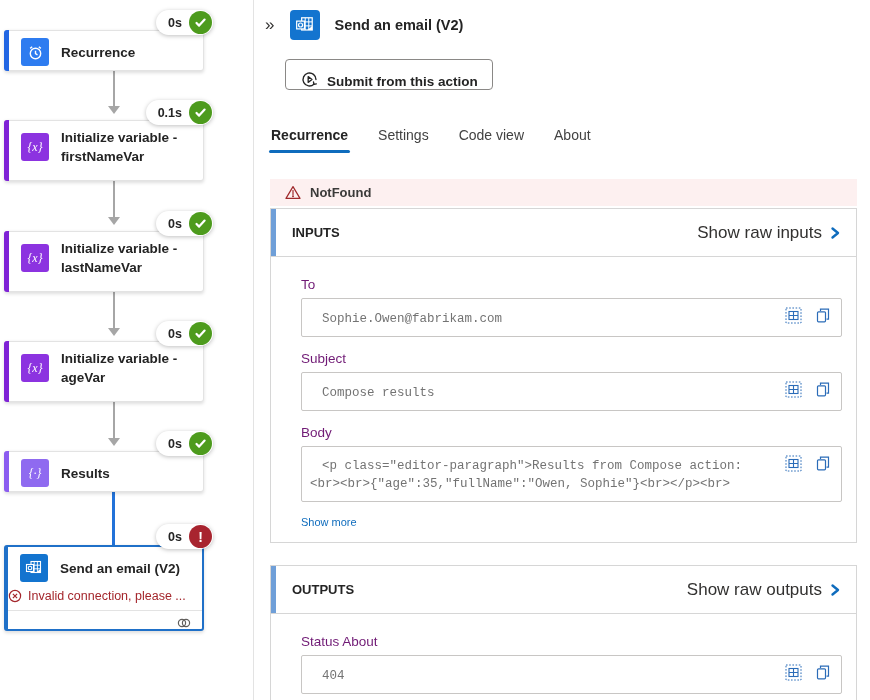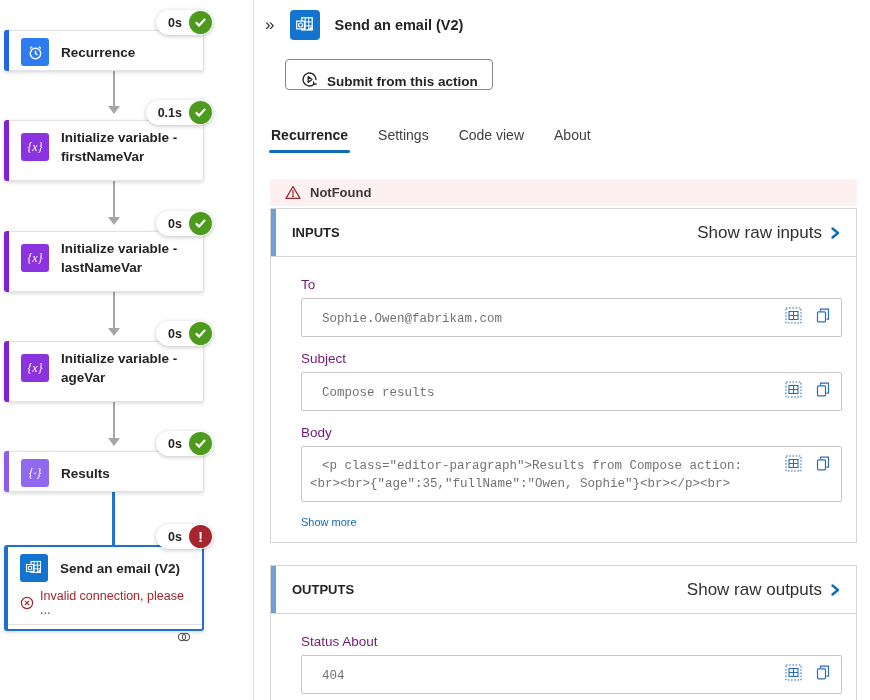--- a/index.html
+++ b/index.html
@@ -27,21 +27,21 @@
   .glyph-braces { font-size:12px; font-weight:400; font-style:italic;
                   font-family:"Liberation Serif", serif; }
 
   .n1 { top:30px;  height:41px; }
   .n2 { top:120px; height:61px; }
   .n3 { top:231px; height:61px; }
   .n4 { top:341px; height:61px; }
   .n5 { top:451px; height:41px; }
   .n6 { top:545px; height:86px; border:2px solid #1f70c8; border-left-width:4px; }
 
-  .node-error-row { display:flex; align-items:center; gap:6px; padding:0 10px 7px 12px;
+  .node-error-row { display:flex; align-items:center; gap:6px; padding:0 10px 7px 0;
                     color:#a4262c; font-size:12.5px; }
   .node-footer { border-top:1px solid #e3e3e3; height:24px; display:flex;
                  align-items:center; justify-content:flex-end; padding:0 10px; }
 
   .badge { position:absolute; right:40px; height:25px; display:flex; align-items:center;
            gap:7px; background:#fff; border-radius:14px; padding:0 1px 0 12px;
            box-shadow:0 1px 4px rgba(0,0,0,.25); z-index:5; }
   .badge .dur { font-size:12.5px; font-weight:700; color:#242424; }
   .status-circle { width:23px; height:23px; border-radius:50%; display:flex;
                    align-items:center; justify-content:center; }

